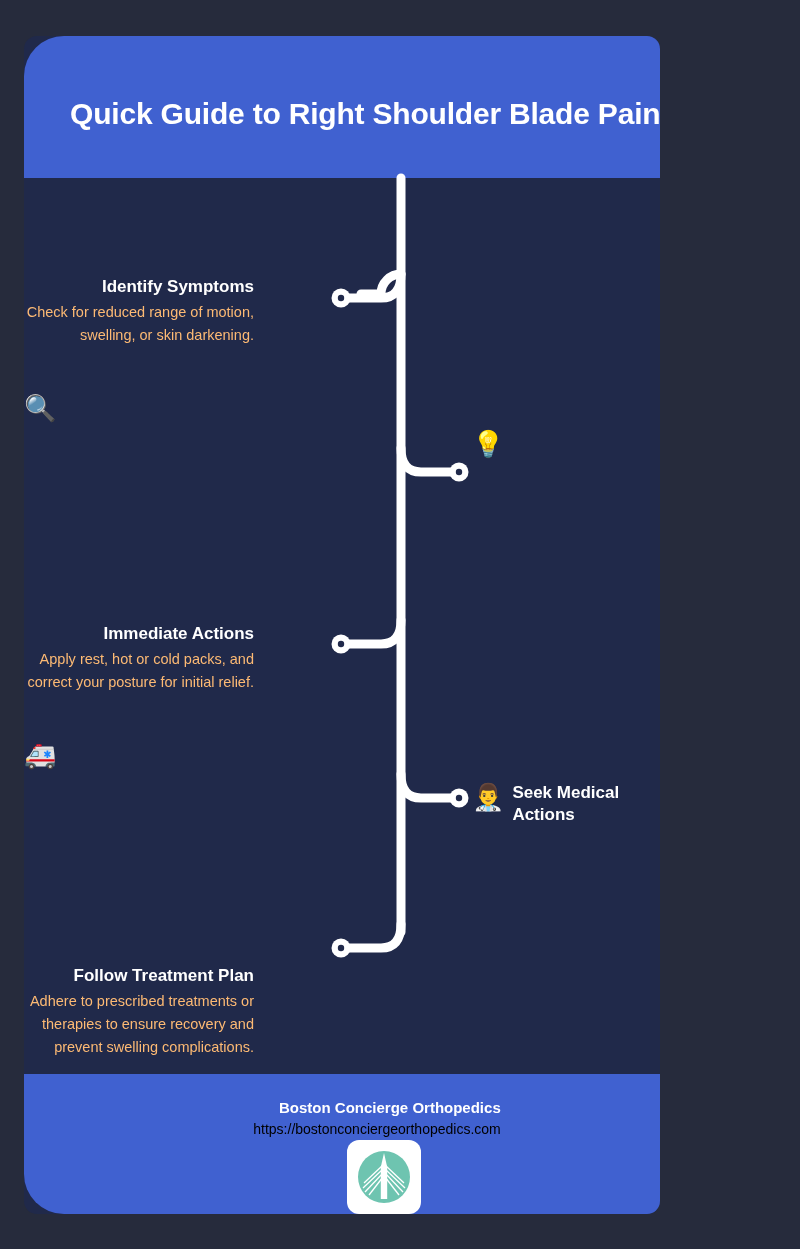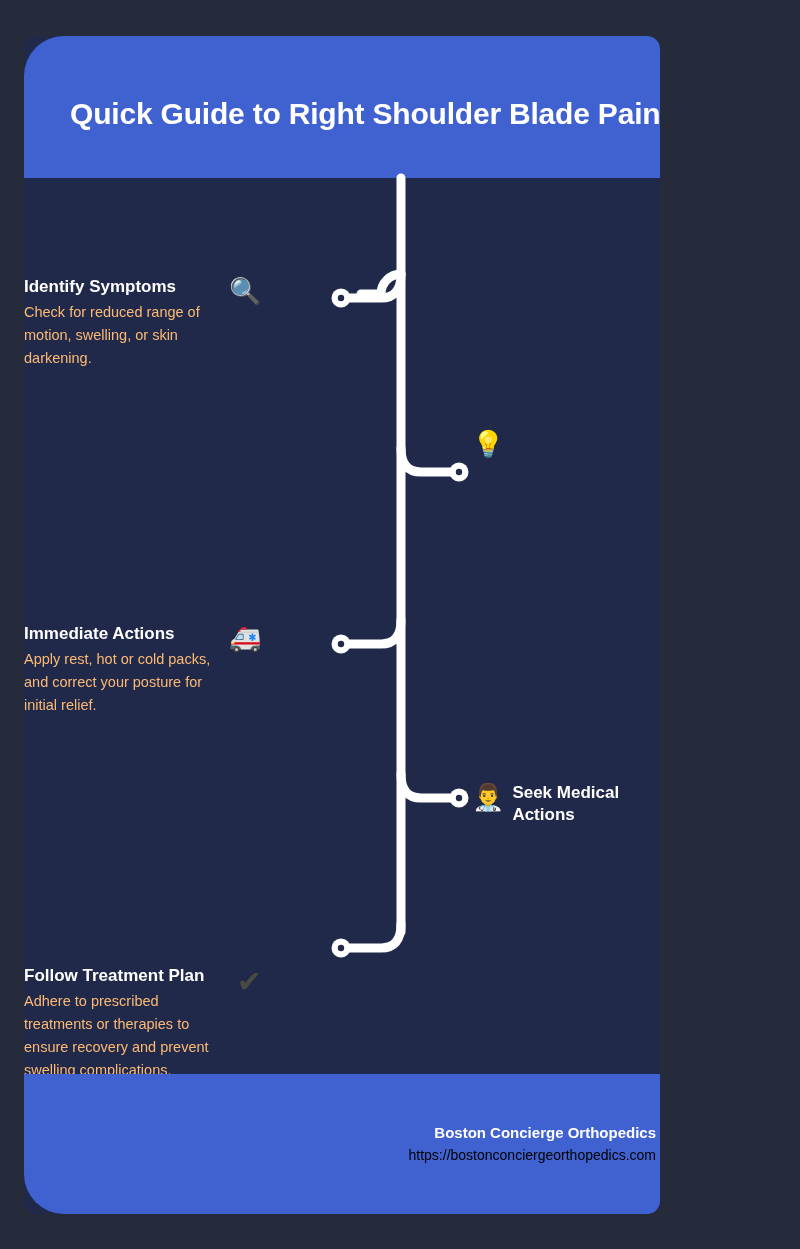--- a/index.html
+++ b/index.html
@@ -65,22 +65,24 @@
   }
 
   
   .step {
     position: absolute;
     display: flex;
     align-items: flex-start;
   }
   .step-left {
     right: 398px;
+    flex-direction: column;
     justify-content: flex-end;
-    text-align: left;
+    text-align: right;
+    gap: 46px;
   }
   .step-right {
     left: 448px;
     flex-direction: row;
     text-align: left;
   }
 
   .step-text {
     max-width: 244px;
   }
@@ -118,20 +120,21 @@
     top: 1038px;
     width: 752px;
     height: 140px;
     background: #4061d0;
     border-radius: 0 0 40px 40px;
     display: flex;
     align-items: center;
     justify-content: flex-end;
     padding-right: 32px;
     box-sizing: border-box;
+    flex-direction: column;
   }
   .footer-text {
     text-align: right;
     margin-right: 14px;
   }
   .footer-name {
     color: #ffffff;
     font-size: 15px;
     font-weight: bold;
     line-height: 1.5;

